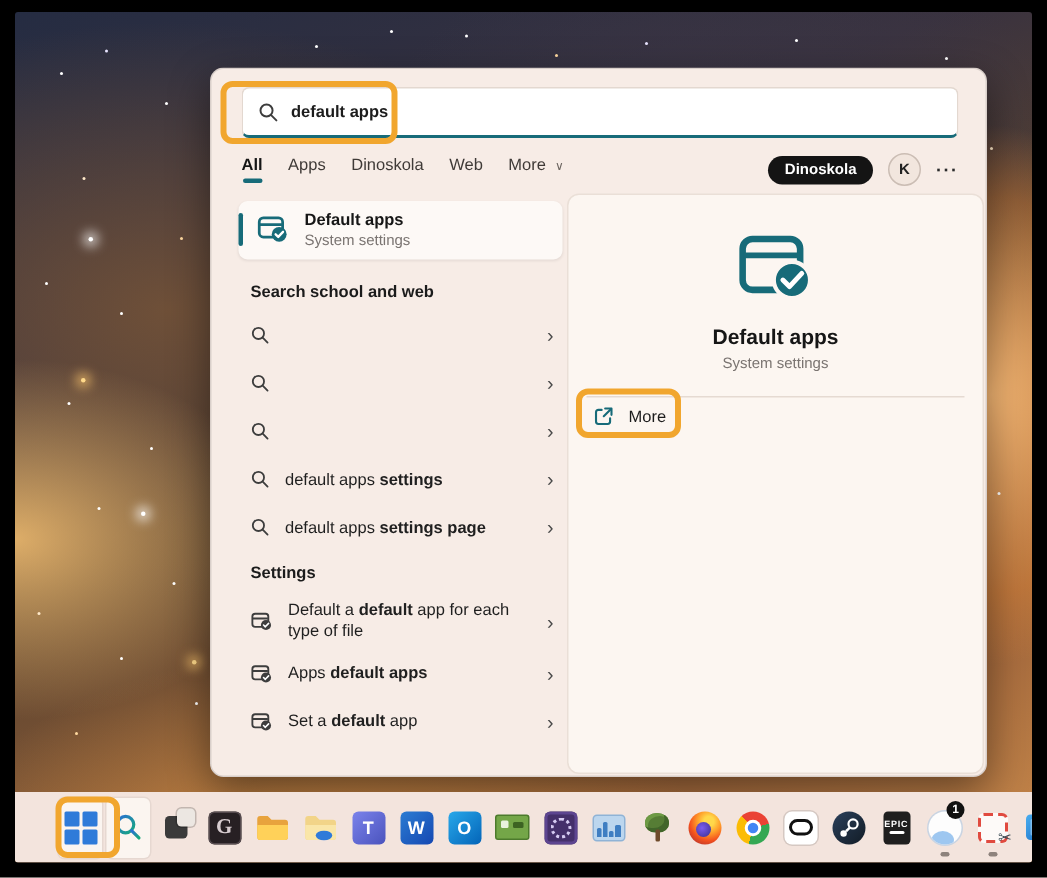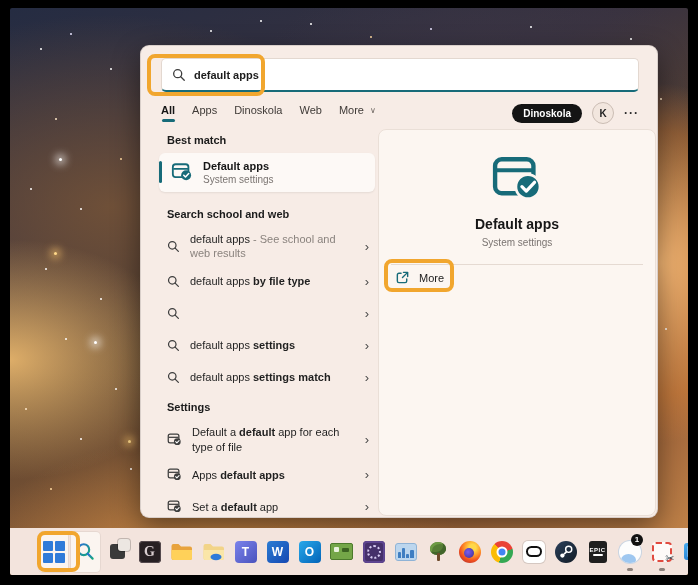--- a/index.html
+++ b/index.html
@@ -234,21 +234,20 @@
           <span class="caret">∨</span>
       </div>
       <div class="tabs-right">
         <div class="orgpill">Dinoskola</div>
         <div class="avatar">K</div>
         <div class="dots">···</div>
       </div>
     </div>
 
     <div class="leftcol">
-      <div class="sec-h">Best match</div>
 
       <div class="bm-card">
         <span class="bm-bar"></span>
         <span class="bm-icon">
           <svg width="22" height="22">
               <use href="#i-defapp"></use>
             </svg>
         </span>
         <span>
           <div class="bm-title">Default apps</div>
@@ -257,30 +256,28 @@
       </div>
 
       <div class="sec-h">Search school and web</div>
 
       <div class="row">
         <span class="ri">
             <svg width="13" height="13">
               <use href="#i-search"></use>
             </svg>
           </span>
-        <span class="rt"><span>default apps</span><b></b><span class="gray"> - See school and web results</span></span>
         <span class="chev">›</span>
       </div>
       <div class="row">
         <span class="ri">
             <svg width="13" height="13">
               <use href="#i-search"></use>
             </svg>
           </span>
-        <span class="rt"><span>default apps </span><b>by file type</b><span class="gray"></span></span>
         <span class="chev">›</span>
       </div>
       <div class="row">
         <span class="ri">
             <svg width="13" height="13">
               <use href="#i-search"></use>
             </svg>
           </span>
         <span class="chev">›</span>
       </div>
@@ -292,21 +289,21 @@
           </span>
         <span class="rt"><span>default apps </span><b>settings</b><span class="gray"></span></span>
         <span class="chev">›</span>
       </div>
       <div class="row">
         <span class="ri">
             <svg width="13" height="13">
               <use href="#i-search"></use>
             </svg>
           </span>
-        <span class="rt"><span>default apps </span><b>settings match</b><span class="gray"></span></span>
+        <span class="rt"><span>default apps </span><b>settings page</b><span class="gray"></span></span>
         <span class="chev">›</span>
       </div>
 
       <div class="gap-sec"></div>
       <div class="sec-h">Settings</div>
 
       <div class="row">
         <span class="ri">
             <svg width="15" height="15">
               <use href="#i-defapp"></use>

